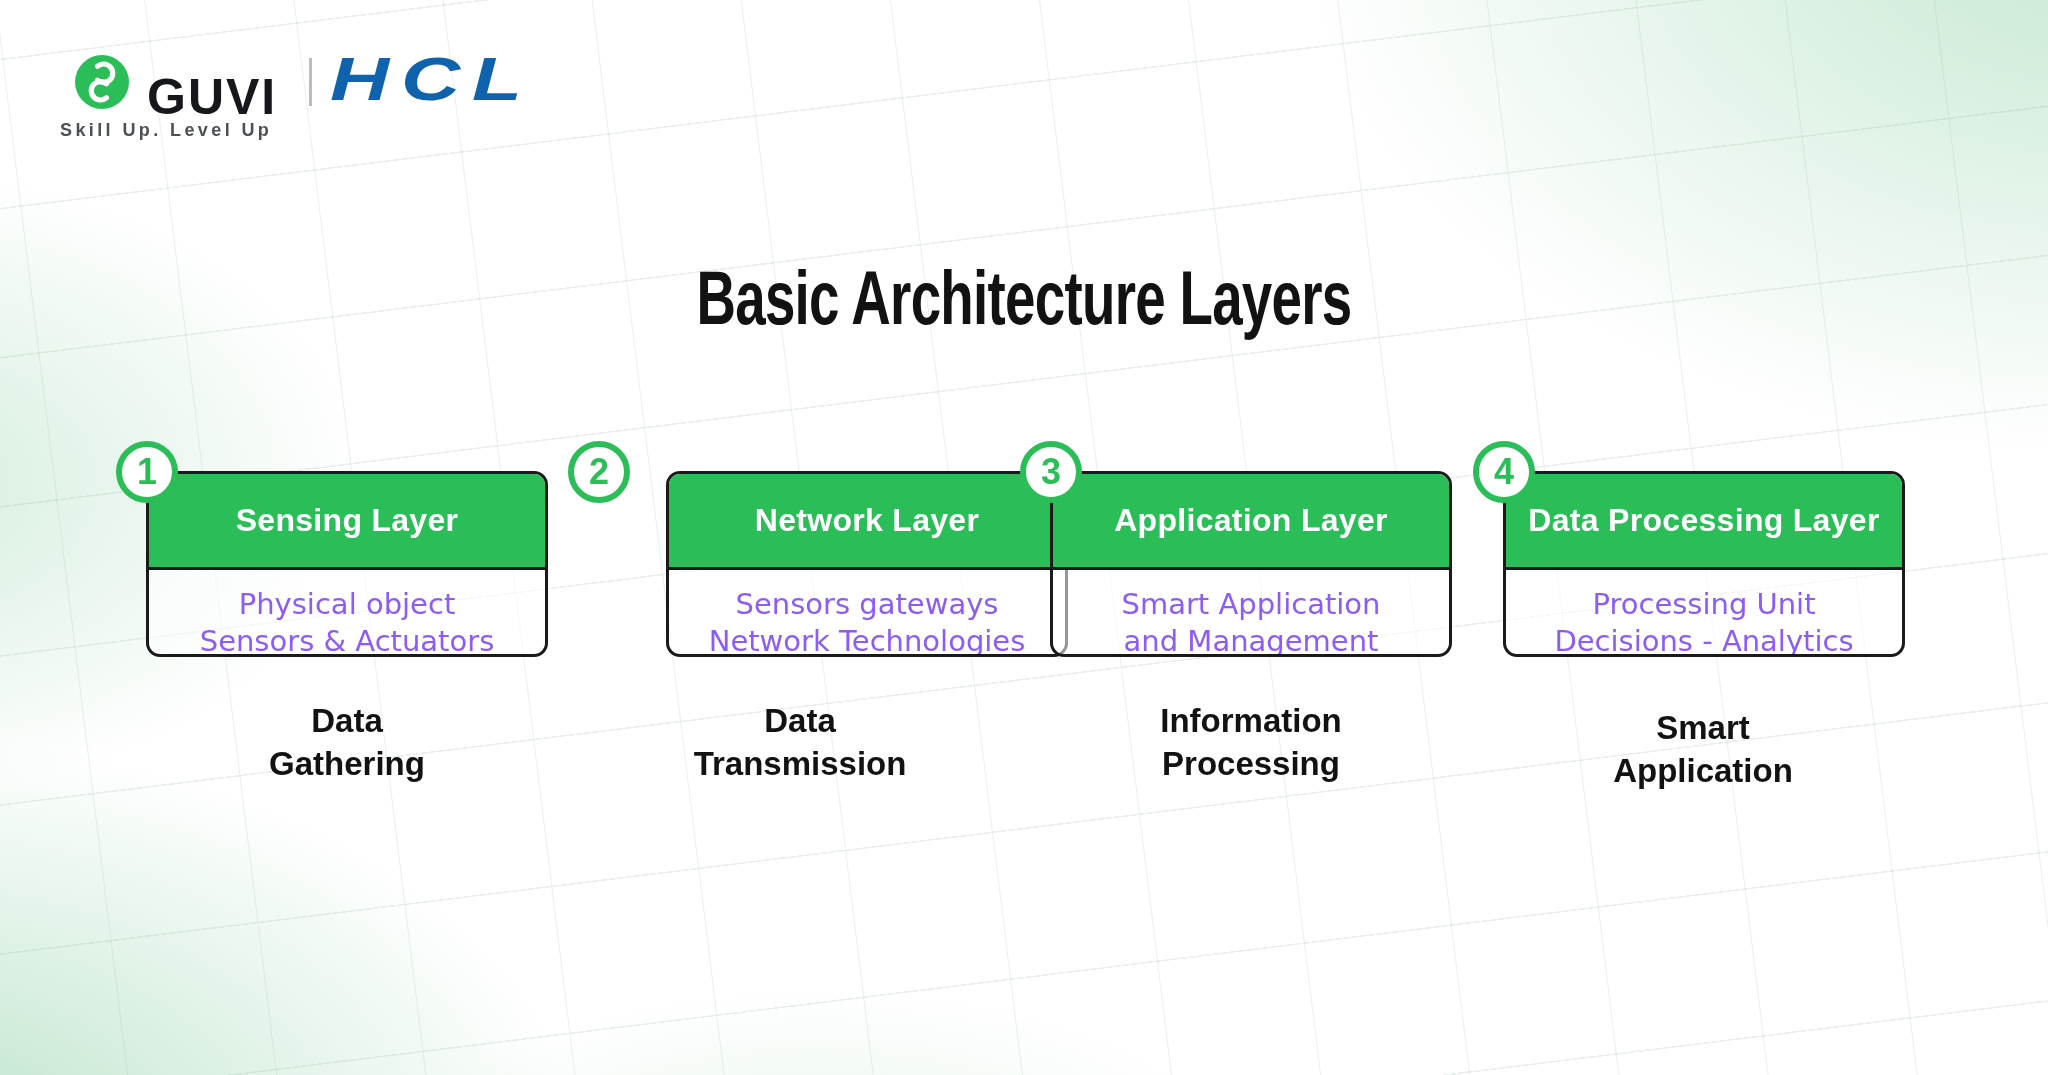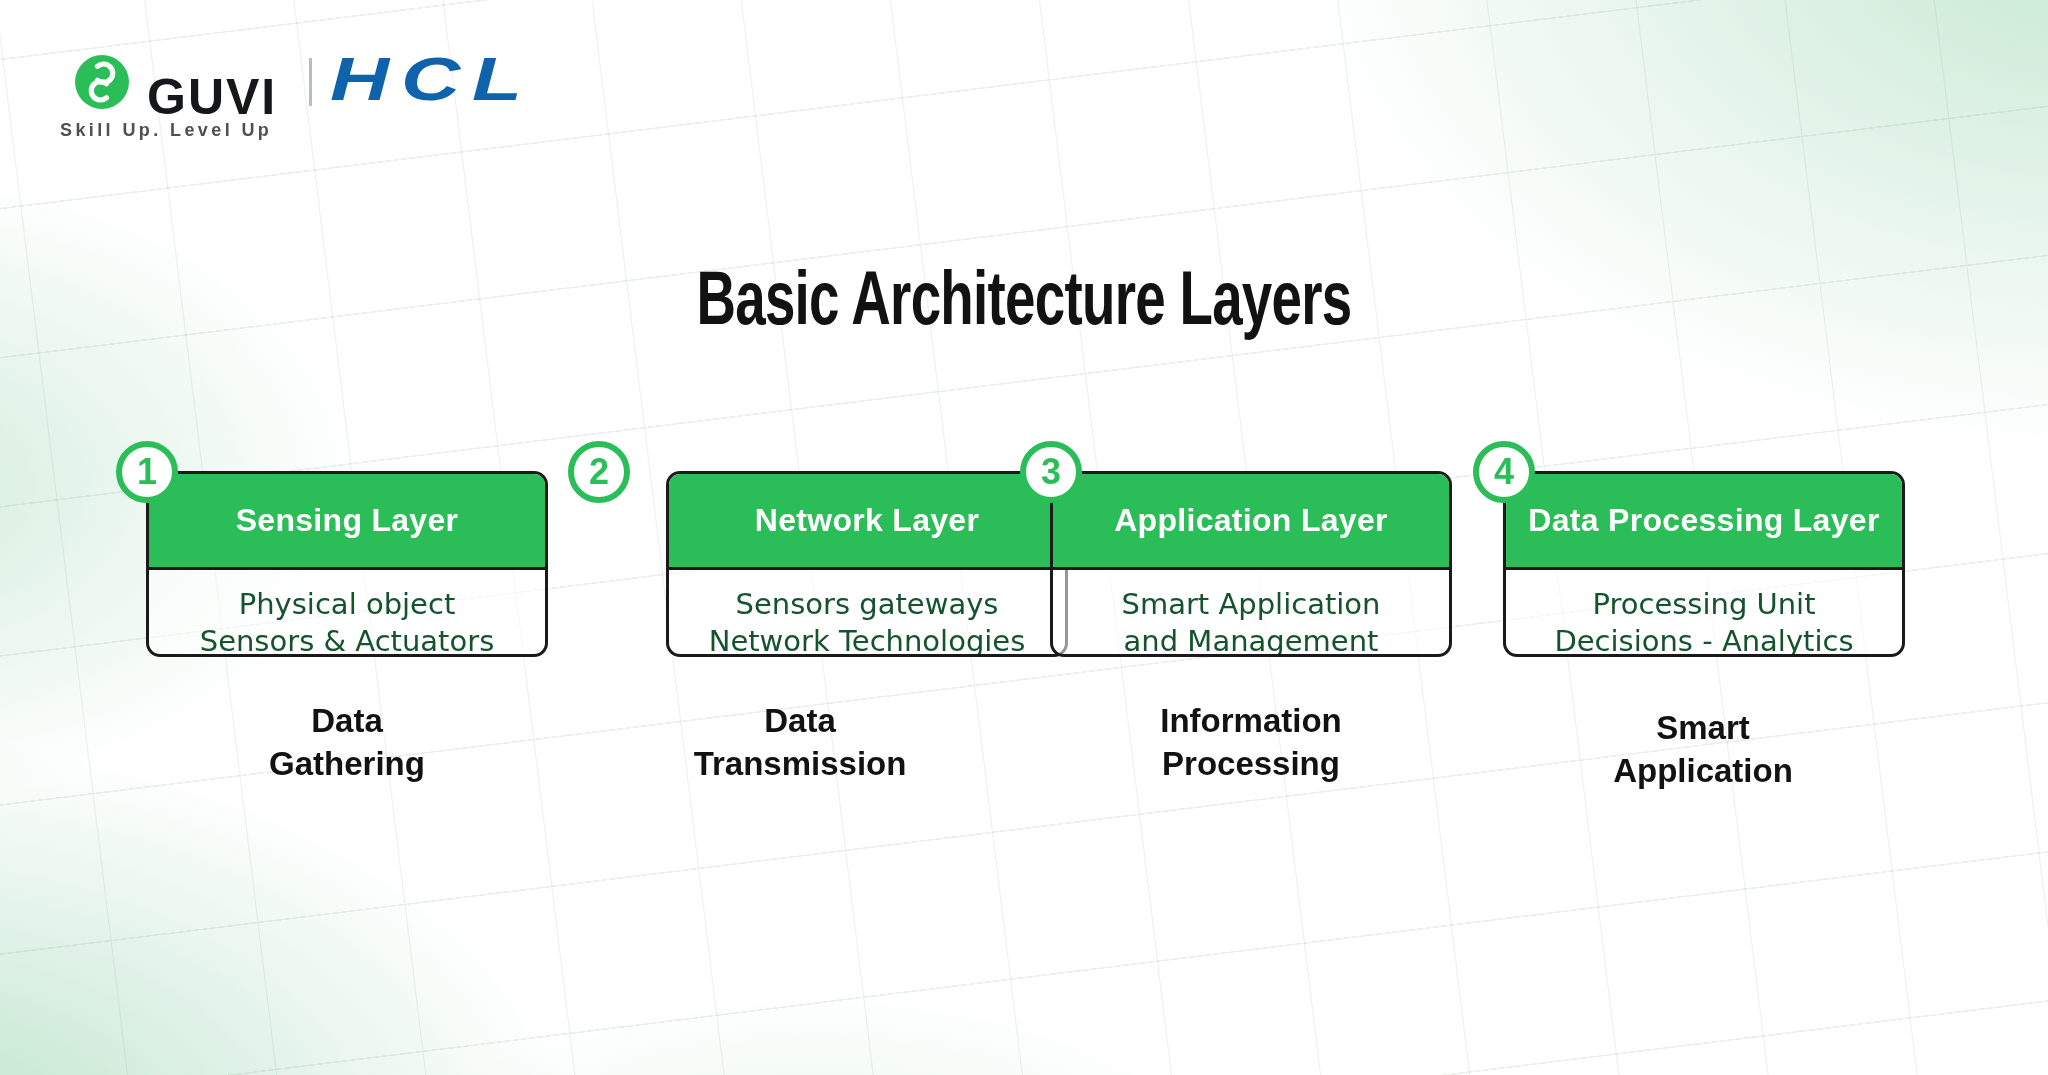--- a/index.html
+++ b/index.html
@@ -83,21 +83,21 @@
   .card-header {
     height: 96px; display: flex; align-items: center; justify-content: center;
     background: var(--brand-green, #2BBE58);
     border-bottom: 3px solid #1a1a1a;
     color: #ffffff; font-size: 32px; font-weight: 700; letter-spacing: 0.3px;
   }
   .card-body {
     height: 106px; display: flex; flex-direction: column;
     align-items: center; justify-content: center;
     font-family: "DejaVu Sans", sans-serif;
-    font-size: 29px; line-height: 37px; color: #14532d; text-align: center;
+    font-size: 29px; line-height: 37px; color: #8b5cf6; text-align: center;
   }
 
   
   .num-badge {
     position: absolute; top: 441px; width: 62px; height: 62px;
     border-radius: 50%; background: #ffffff;
     border: 6px solid var(--brand-green, #2BBE58);
     display: flex; align-items: center; justify-content: center;
     color: var(--brand-green, #2BBE58);
     font-size: 36px; font-weight: 700; z-index: 3;

